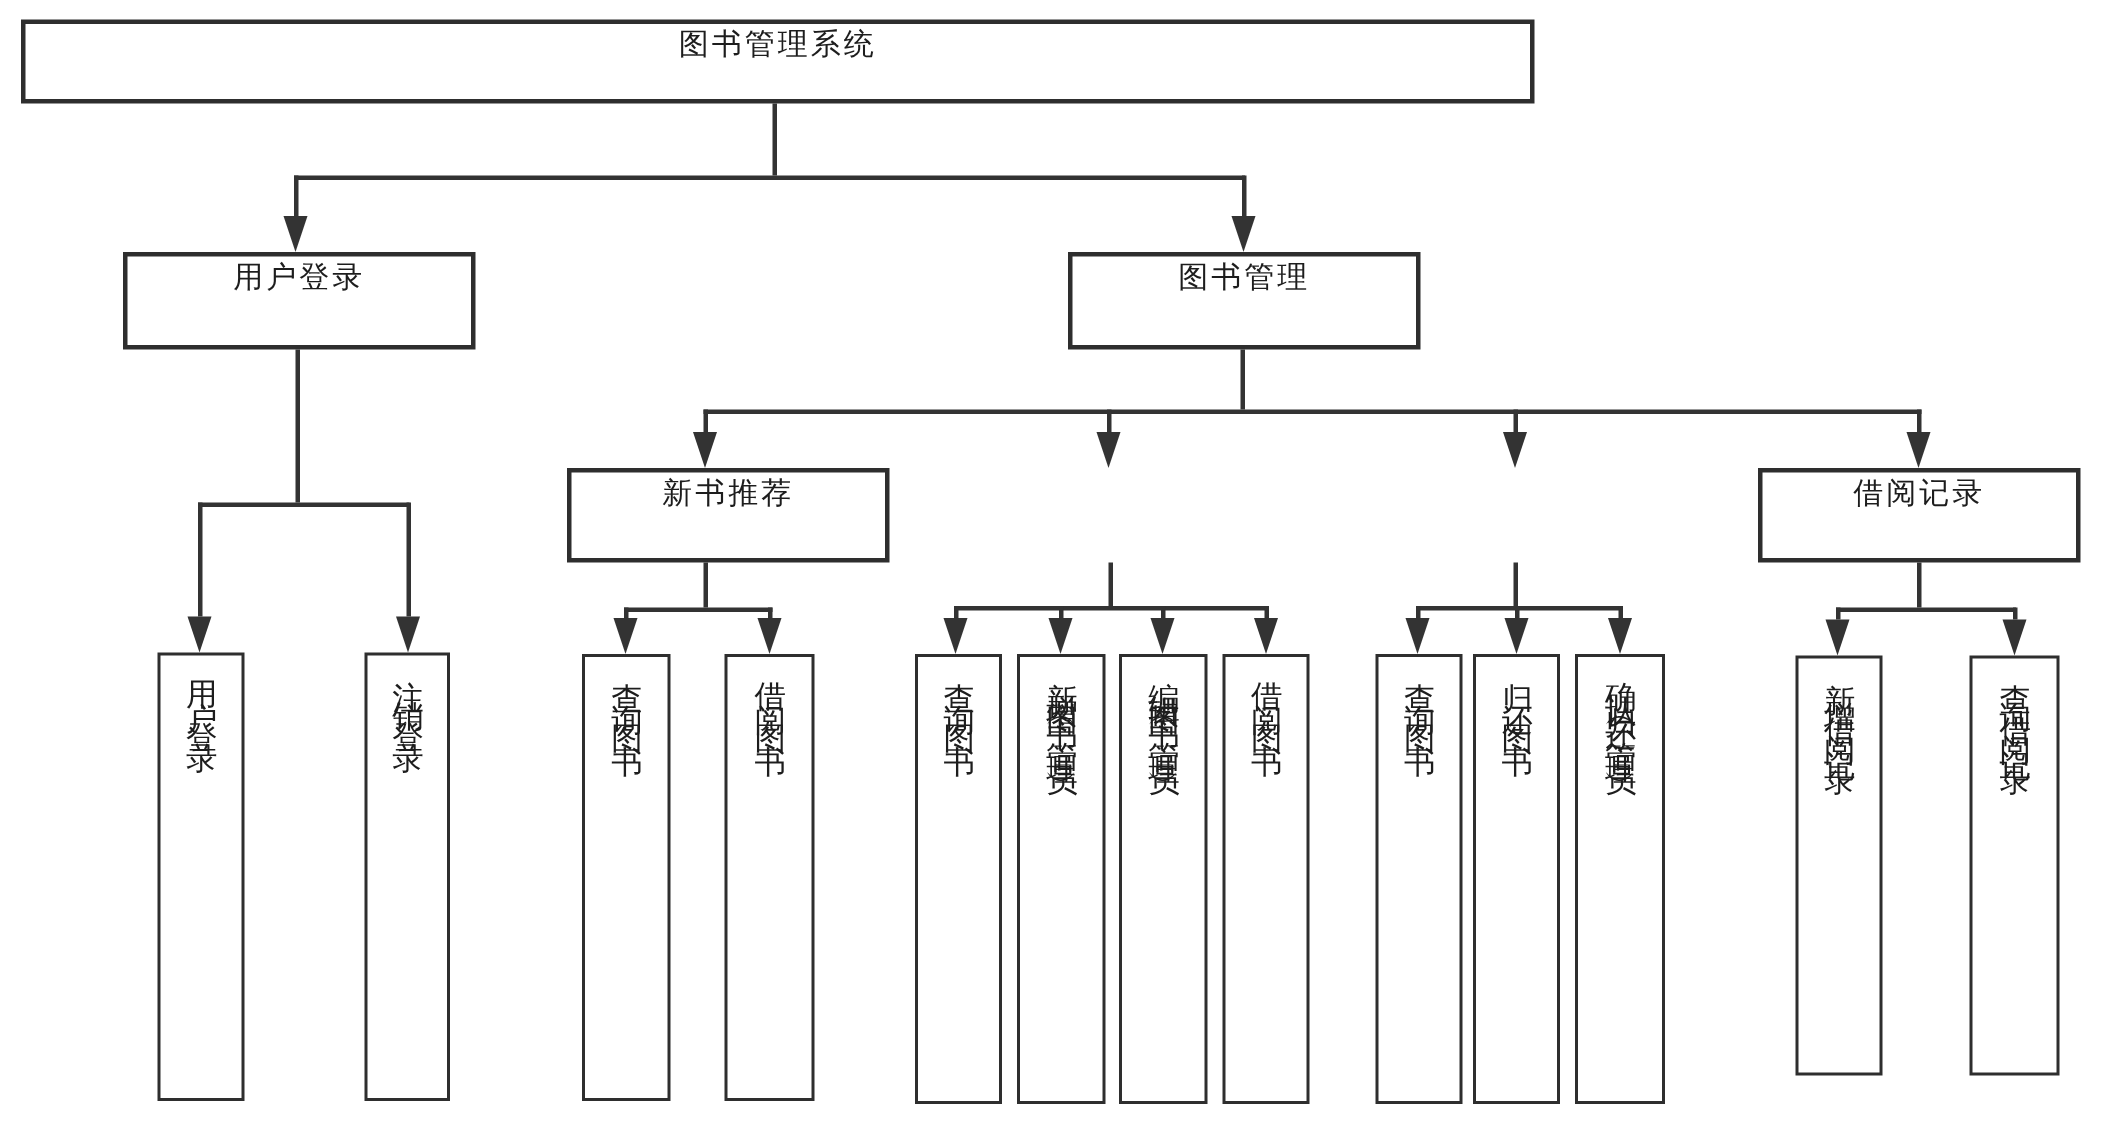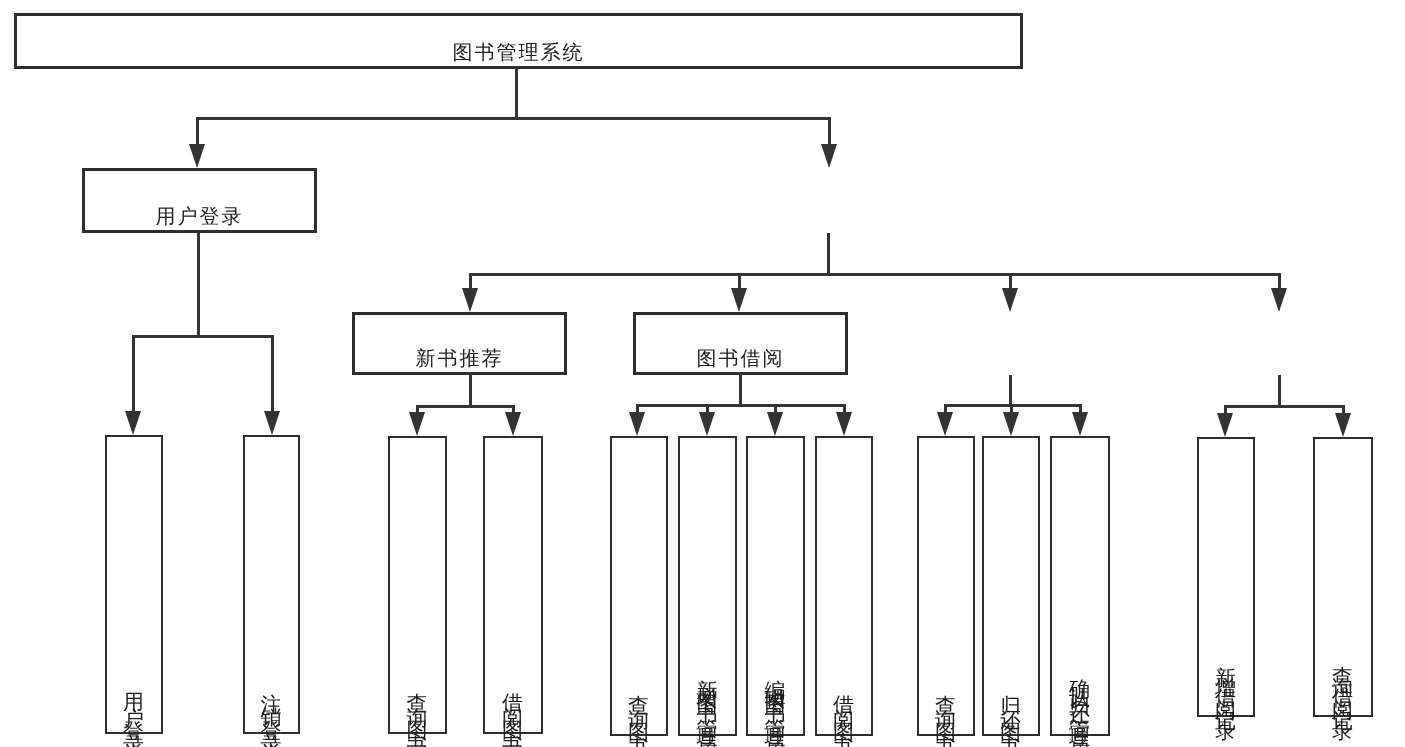--- a/index.html
+++ b/index.html
@@ -8,21 +8,21 @@
     width:1405px;height:747px;
     background:var(--bg,#ffffff);
     font-family:"Liberation Sans","DejaVu Sans",sans-serif;
     overflow:hidden;
   }
   .box{
     position:absolute;
     box-sizing:border-box;
     background:#ffffff;
     border:3px solid var(--border,#2e2e2e);
-    display:flex;align-items:flex-end;justify-content:center;
+    display:flex;align-items:flex-start;justify-content:center;
   }
   .leaf{border-width:2px;}
   .h-label{
     font-size:20px;color:var(--text,#1d1d1d);
     letter-spacing:2px;white-space:nowrap;
   }
   .v-label{
     writing-mode:vertical-rl;
     font-size:21px;color:var(--text,#1d1d1d);
     line-height:1;white-space:nowrap;
@@ -48,30 +48,33 @@
 <div id="canvas" style="--bg: #ffffff; --line: #333333; --border: #2e2e2e; --text: #1d1d1d; --watermark: #a3a3a3;">
 
   <div class="box" style="left:14px;top:13px;width:1009px;height:56px">
     <span class="h-label">图书管理系统</span>
   </div>
 
   <div class="box" style="left:82px;top:168px;width:235px;height:65px">
     <span class="h-label">用户登录</span>
   </div>
 
+  <div class="box" style="left:712px;top:168px;width:235px;height:65px">
+    <span class="h-label">图书管理</span>
+  </div>
 
-  <div class="box" style="left:352px;top:312px;width:215px;height:63px">
+  <div class="box" style="left:378px;top:312px;width:215px;height:63px">
     <span class="h-label">新书推荐</span>
   </div>
 
-  <div class="box" style="left:633px;top:312px;width:215px;height:63px">
-    <span class="h-label">图书借阅</span>
-  </div>
 
 
+  <div class="box" style="left:1172px;top:312px;width:215px;height:63px">
+    <span class="h-label">借阅记录</span>
+  </div>
 
   <div class="box leaf" style="left:105px;top:435px;width:58px;height:299px">
     <span class="v-label" style="letter-spacing: 14px;">用户登录</span>
   </div>
   <div class="box leaf" style="left:243px;top:435px;width:57px;height:299px">
     <span class="v-label" style="letter-spacing: 14px;">注销登录</span>
   </div>
 
   <div class="box leaf" style="left:388px;top:436px;width:59px;height:298px">
     <span class="v-label" style="letter-spacing: 14px;">查询图书</span>

